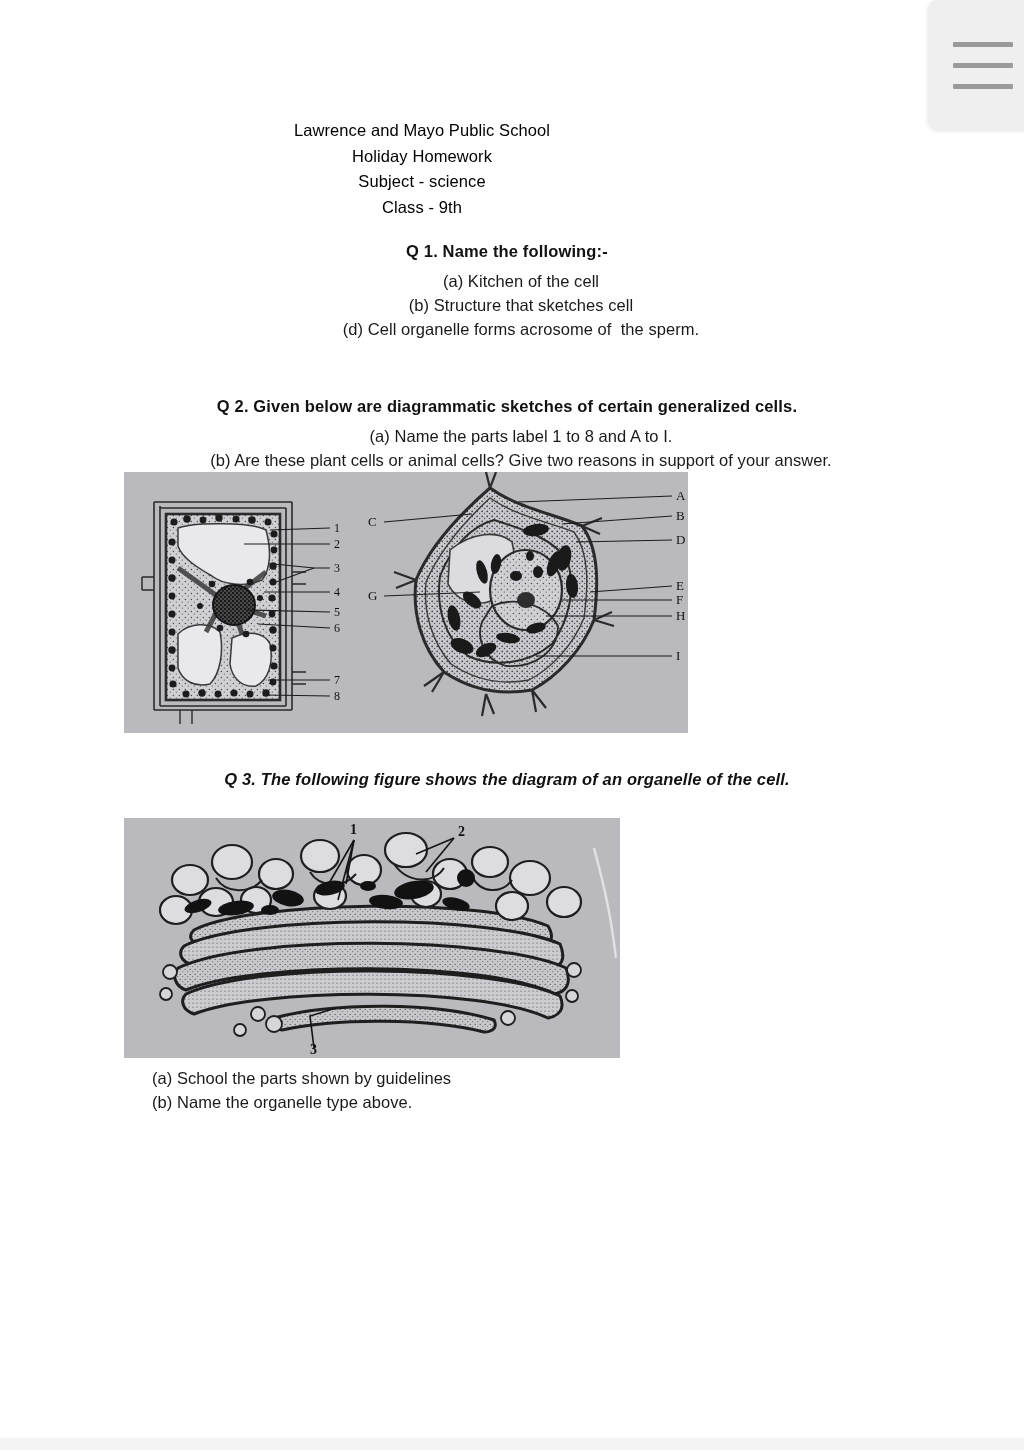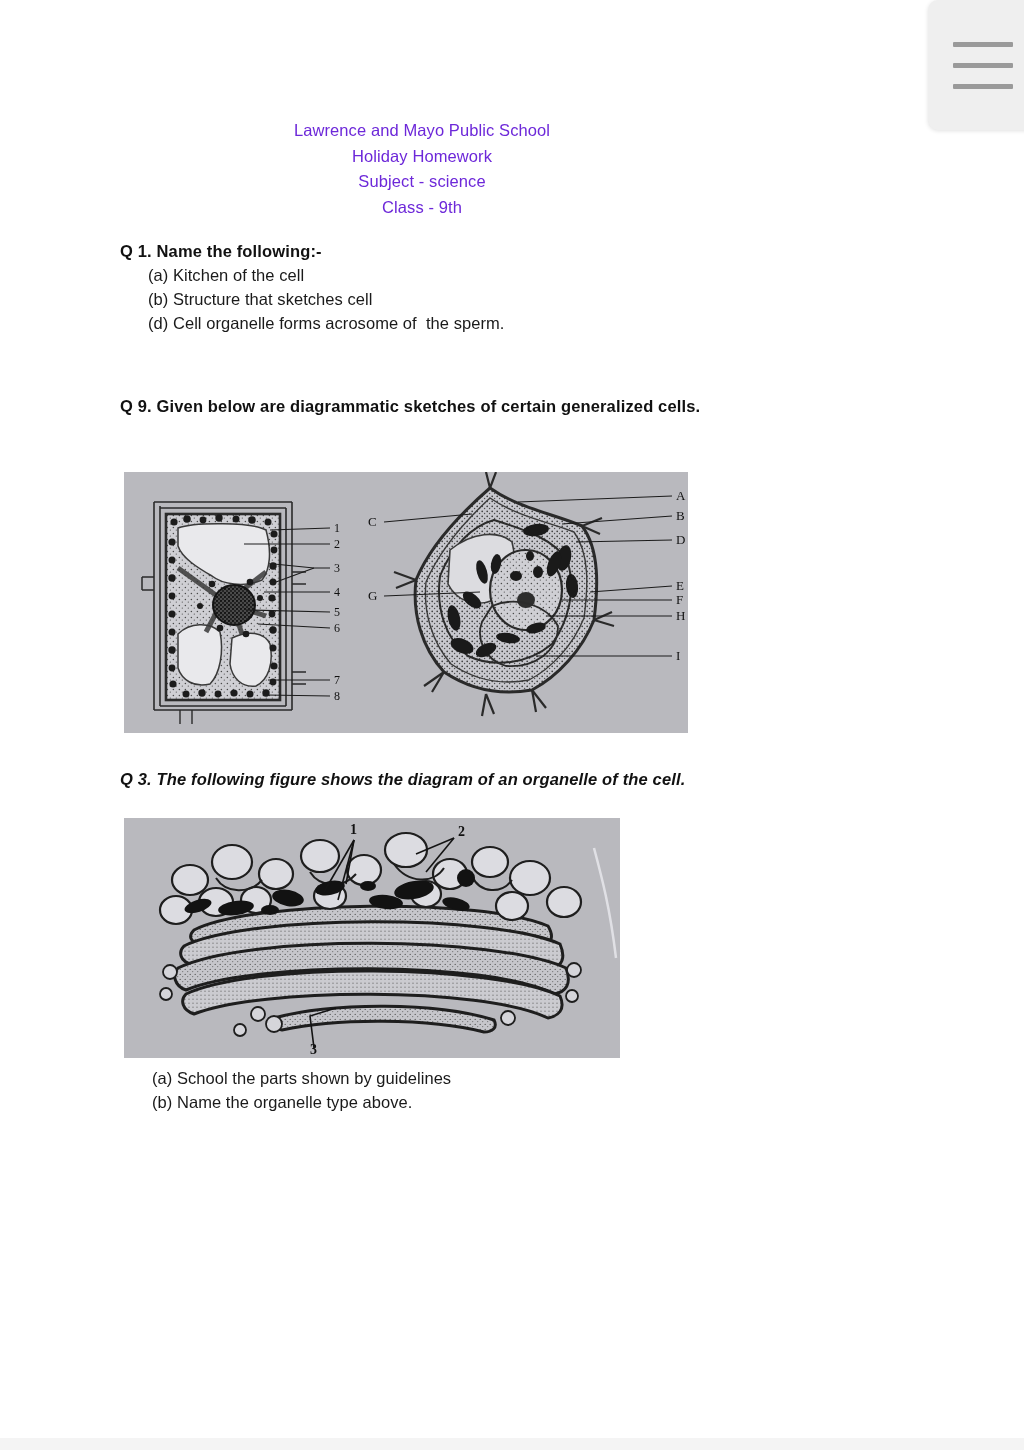--- a/index.html
+++ b/index.html
@@ -61,34 +61,34 @@
   
   .doc-header {
     position: absolute;
     top: 118px;
     left: 0;
     width: 844px;
     text-align: center;
     font-size: 16.5px;
     line-height: 25.5px;
     letter-spacing: 0.1px;
-    color: #6d28d9;
+    color: #000000;
   }
   .doc-header div { white-space: pre; }
 
   
-  .q-block { position: absolute; left: 120px; width: 800px; }
+  .q-block { position: absolute; left: 107px; width: 800px; text-align: center; }
   .q-title {
     font-weight: bold;
     font-size: 16.5px;
     line-height: 22px;
     letter-spacing: 0.15px;
     color: #111;
   }
-  .q-items { margin-top: 1px; }
+  .q-items { margin-top: 7px; }
   .q-item {
     font-size: 16.5px;
     line-height: 24px;
     padding-left: 28px;
     letter-spacing: 0.05px;
     color: #1a1a1a;
     white-space: pre;
   }
 
   #q1 { top: 240px; }
@@ -129,21 +129,25 @@
 <div class="q-block" id="q1">
   <div class="q-title">Q 1. Name the following:-</div>
   <div class="q-items">
     <div class="q-item">(a) Kitchen of the cell</div>
     <div class="q-item">(b) Structure that sketches cell</div>
     <div class="q-item">(d) Cell organelle forms acrosome of  the sperm.</div>
   </div>
 </div>
 
 <div class="q-block" id="q2">
-  <div class="q-title">Q 9. Given below are diagrammatic sketches of certain generalized cells.</div>
+  <div class="q-title">Q 2. Given below are diagrammatic sketches of certain generalized cells.</div>
+  <div class="q-items">
+    <div class="q-item">(a) Name the parts label 1 to 8 and A to I.</div>
+    <div class="q-item">(b) Are these plant cells or animal cells? Give two reasons in support of your answer.</div>
+  </div>
 </div>
 
 <div class="figure" id="fig-cells">
   <svg viewBox="0 0 564 261" xmlns="http://www.w3.org/2000/svg">
     <defs>
       <pattern id="cyto" width="6" height="6" patternUnits="userSpaceOnUse">
         <rect width="6" height="6" fill="#cfcfd4"></rect>
         <circle cx="1.4" cy="1.6" r="0.75" fill="#4a4a4a"></circle>
         <circle cx="4.3" cy="4.1" r="0.65" fill="#5a5a5a"></circle>
       </pattern>

